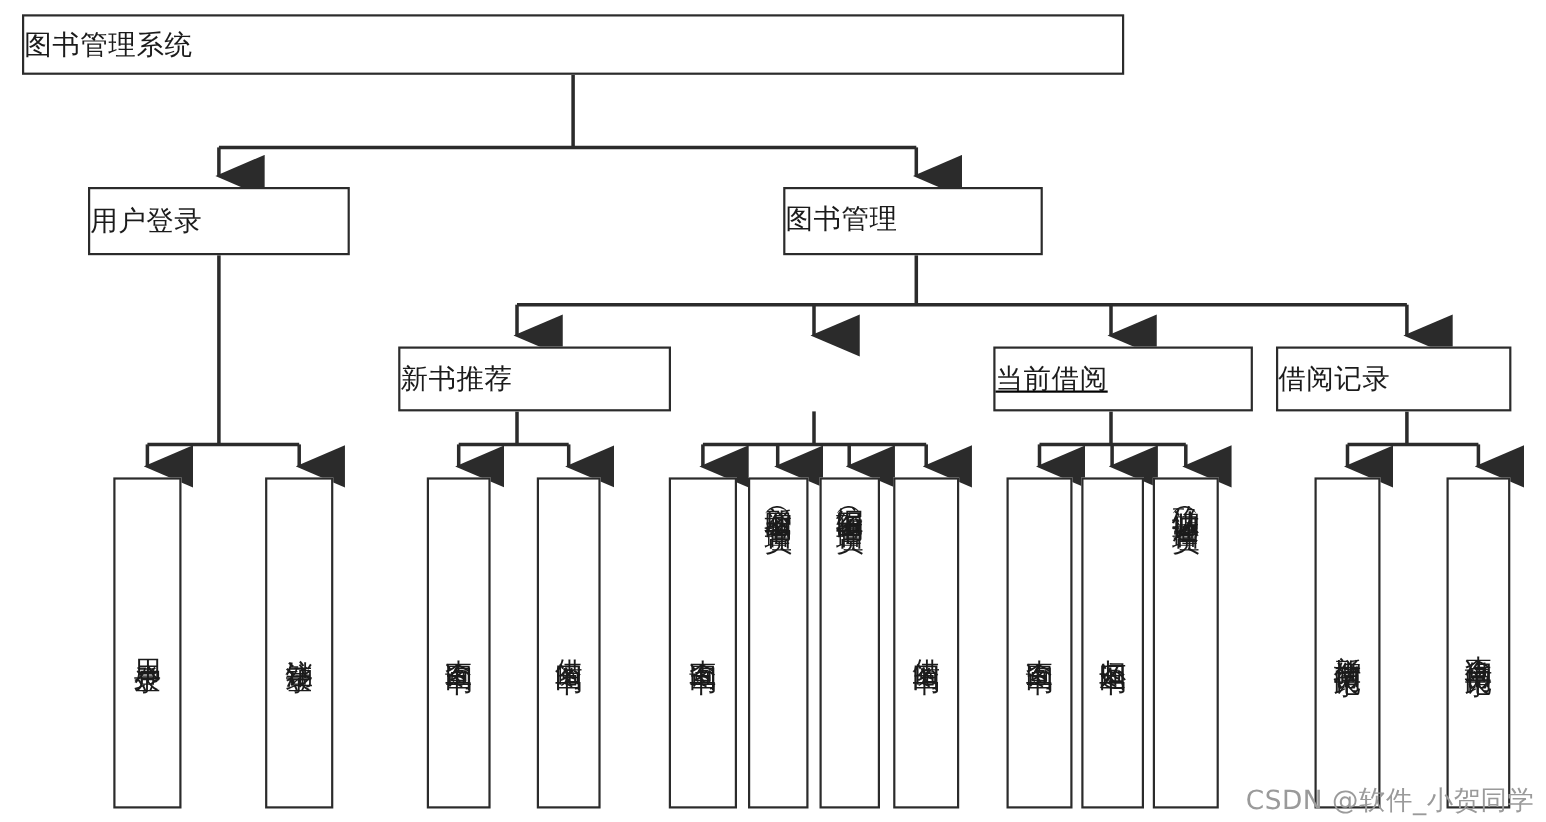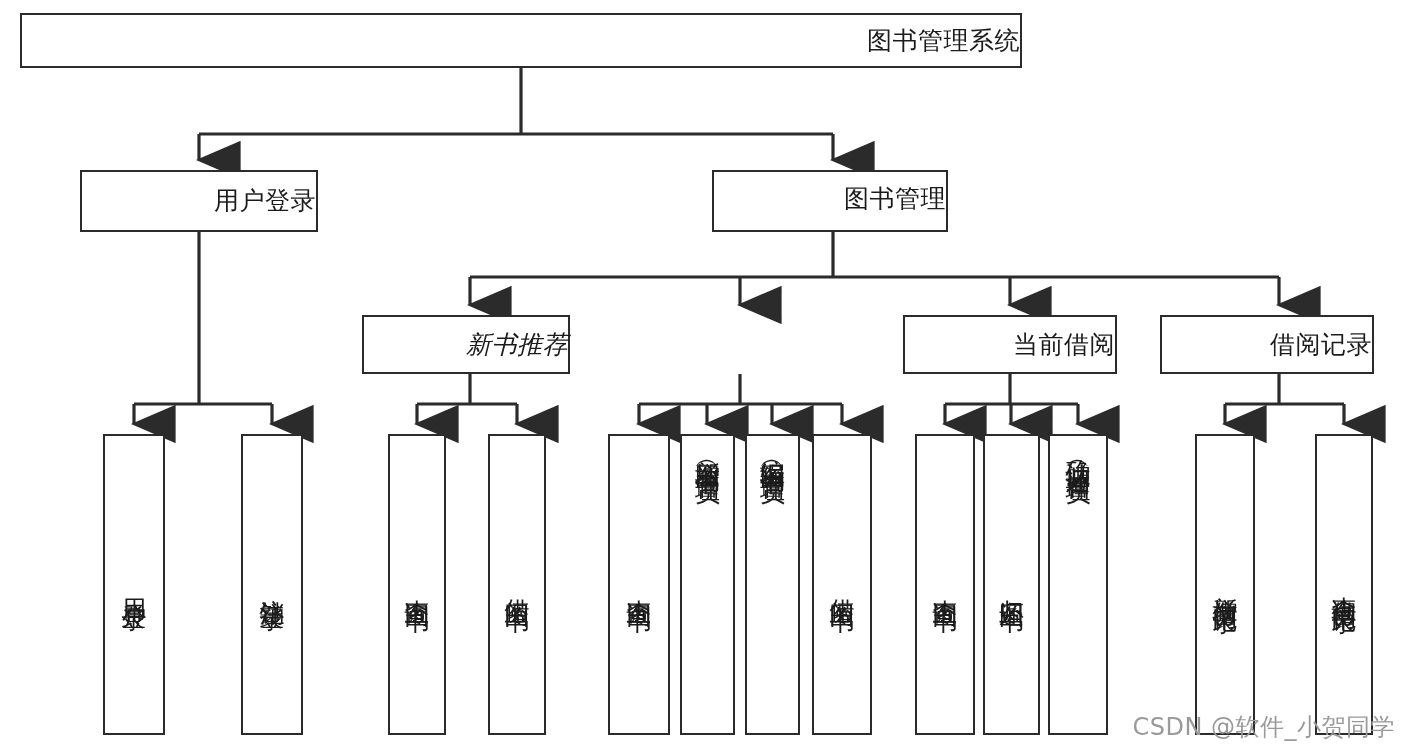--- a/index.html
+++ b/index.html
@@ -26,21 +26,21 @@
     height: 747px;
     pointer-events: none;
   }
   .node {
     position: absolute;
     box-sizing: border-box;
     background: #ffffff;
     border: 2.5px solid #2b2b2b;
     display: flex;
     align-items: center;
-    justify-content: flex-end;
+    justify-content: flex-start;
     z-index: 2;
   }
   .node .label {
     color: #1b1b1b;
     line-height: 1.12;
     text-align: center;
     white-space: pre;
   }
   
   .node.h .label {
@@ -140,24 +140,24 @@
     <span class="label">图书管理系统</span>
   </div>
 
   <div class="node h" style="left: 80px; top: 170px; width: 238px; height: 62px;">
     <span class="label">用户登录</span>
   </div>
   <div class="node h" style="left: 712px; top: 170px; width: 236px; height: 62px; font-family: Liberation Mono, monospace;">
     <span class="label">图书管理</span>
   </div>
 
-  <div class="node h" style="left: 362px; top: 315px; width: 208px; height: 59px; font-style: italic;">
+  <div class="node h" style="left: 362px; top: 315px; width: 248px; height: 59px;">
     <span class="label">新书推荐</span>
   </div>
-  <div class="node h" style="left: 903px; top: 315px; width: 214px; height: 59px;">
+  <div class="node h" style="left: 903px; top: 315px; width: 236px; height: 59px; text-decoration: underline;">
     <span class="label">当前借阅</span>
   </div>
   <div class="node h" style="left: 1160px; top: 315px; width: 214px; height: 59px;">
     <span class="label">借阅记录</span>
   </div>
 
   <div class="node v center" style="left: 103px; top: 434px; width: 62px; height: 301px;">
     <span class="label">用户登录</span>
   </div>
   <div class="node v center" style="left: 241px; top: 434px; width: 62px; height: 301px;">

